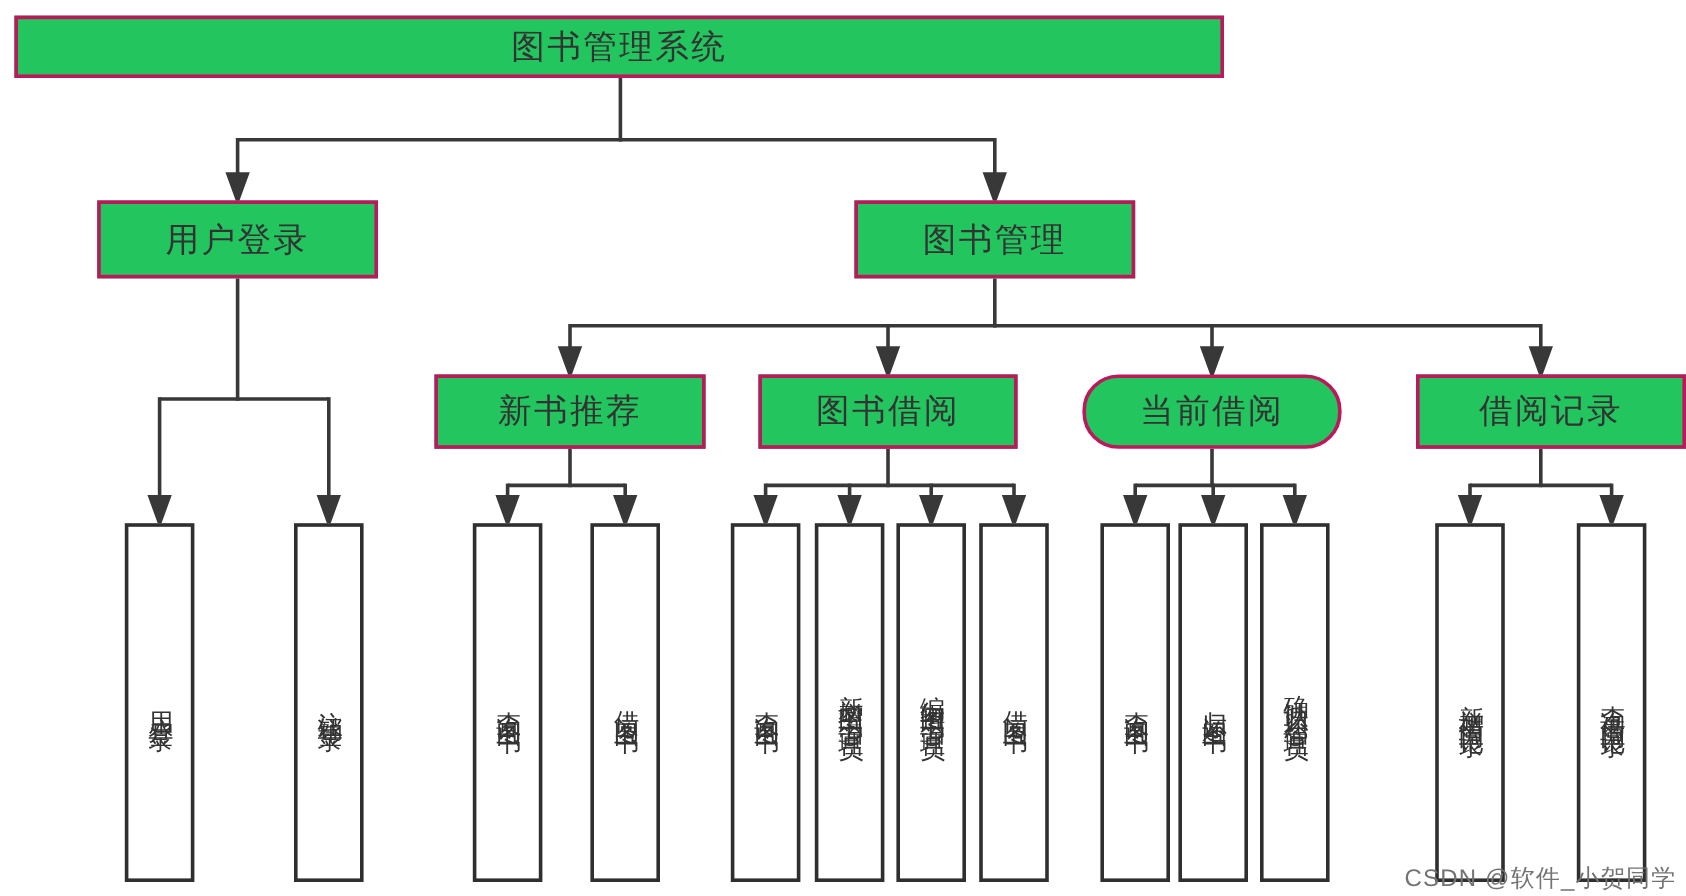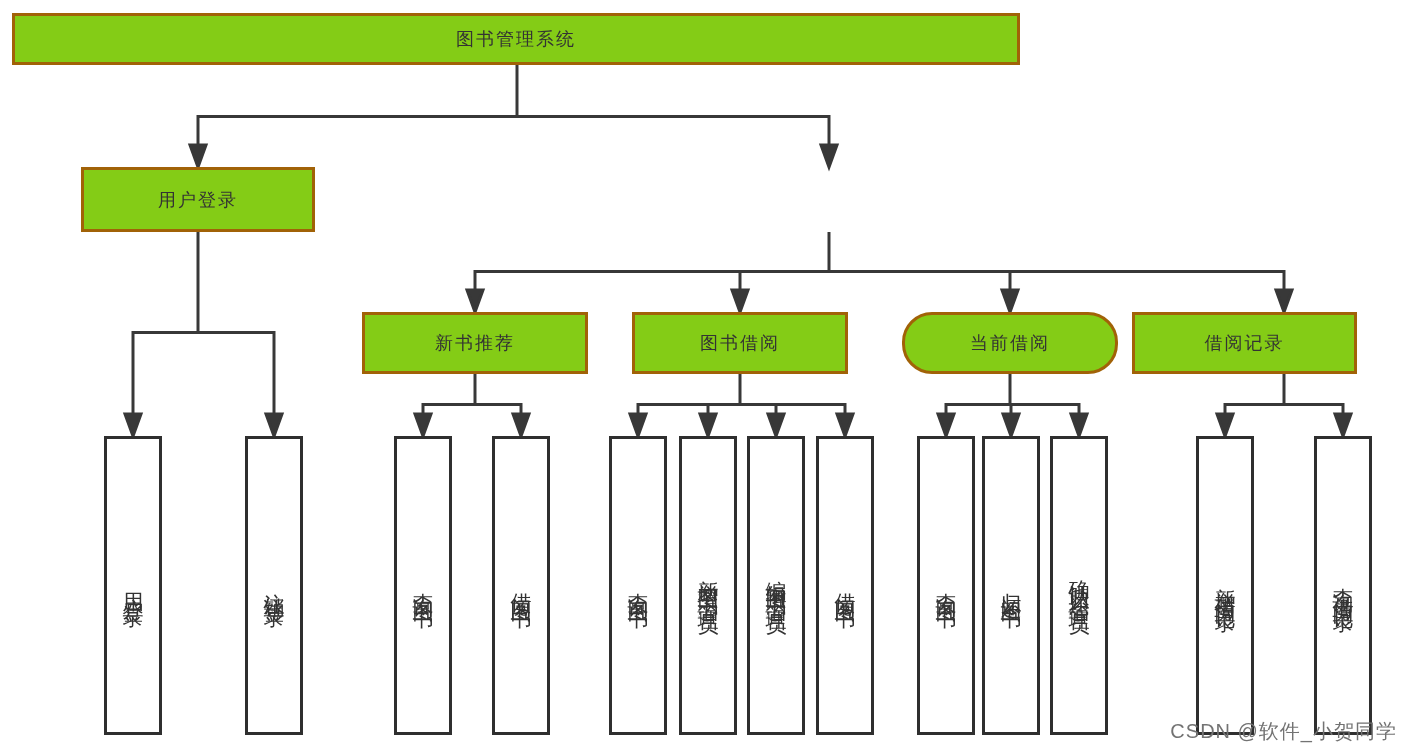--- a/index.html
+++ b/index.html
@@ -16,26 +16,26 @@
     left: 0; top: 0;
     width: 1405px; height: 747px;
     stroke: #383838;
     stroke-width: 3;
     fill: #383838;
   }
   .connectors line { fill: none; }
   .hbox {
     position: absolute;
     box-sizing: border-box;
-    border: 3px solid #a16207;
-    background: #84cc16;
+    border: 3px solid #be185d;
+    background: #22c55e;
     display: flex;
     align-items: center;
     justify-content: center;
-    font-size: 18px;
+    font-size: 28px;
     color: #333333;
     letter-spacing: 2px;
     white-space: nowrap;
   }
   .vbox {
     position: absolute;
     top: 436px;
     width: 58px;
     height: 299px;
     box-sizing: border-box;
@@ -145,31 +145,34 @@
     </g>
   </svg>
 
   <div class="hbox" style="left:12px; top:13px; width:1008px; height:52px;">
     <span>图书管理系统</span>
   </div>
 
   <div class="hbox" style="left:81px; top:167px; width:234px; height:65px;">
     <span>用户登录</span>
   </div>
+  <div class="hbox" style="left:712px; top:167px; width:234px; height:65px;">
+    <span>图书管理</span>
+  </div>
 
   <div class="hbox" style="left:362px; top:312px; width:226px; height:62px;">
     <span>新书推荐</span>
   </div>
   <div class="hbox" style="left:632px; top:312px; width:216px; height:62px;">
     <span>图书借阅</span>
   </div>
   <div class="hbox" style="left:902px; top:312px; width:216px; height:62px;border-radius:30px;">
     <span>当前借阅</span>
   </div>
-  <div class="hbox" style="left:1132px; top:312px; width:225px; height:62px;">
+  <div class="hbox" style="left:1180px; top:312px; width:225px; height:62px;">
     <span>借阅记录</span>
   </div>
 
   <div class="vbox" style="left:104px;">
     <span class="vtext">用户登录</span>
   </div>
   <div class="vbox" style="left:245px;">
     <span class="vtext">注销登录</span>
   </div>
 

